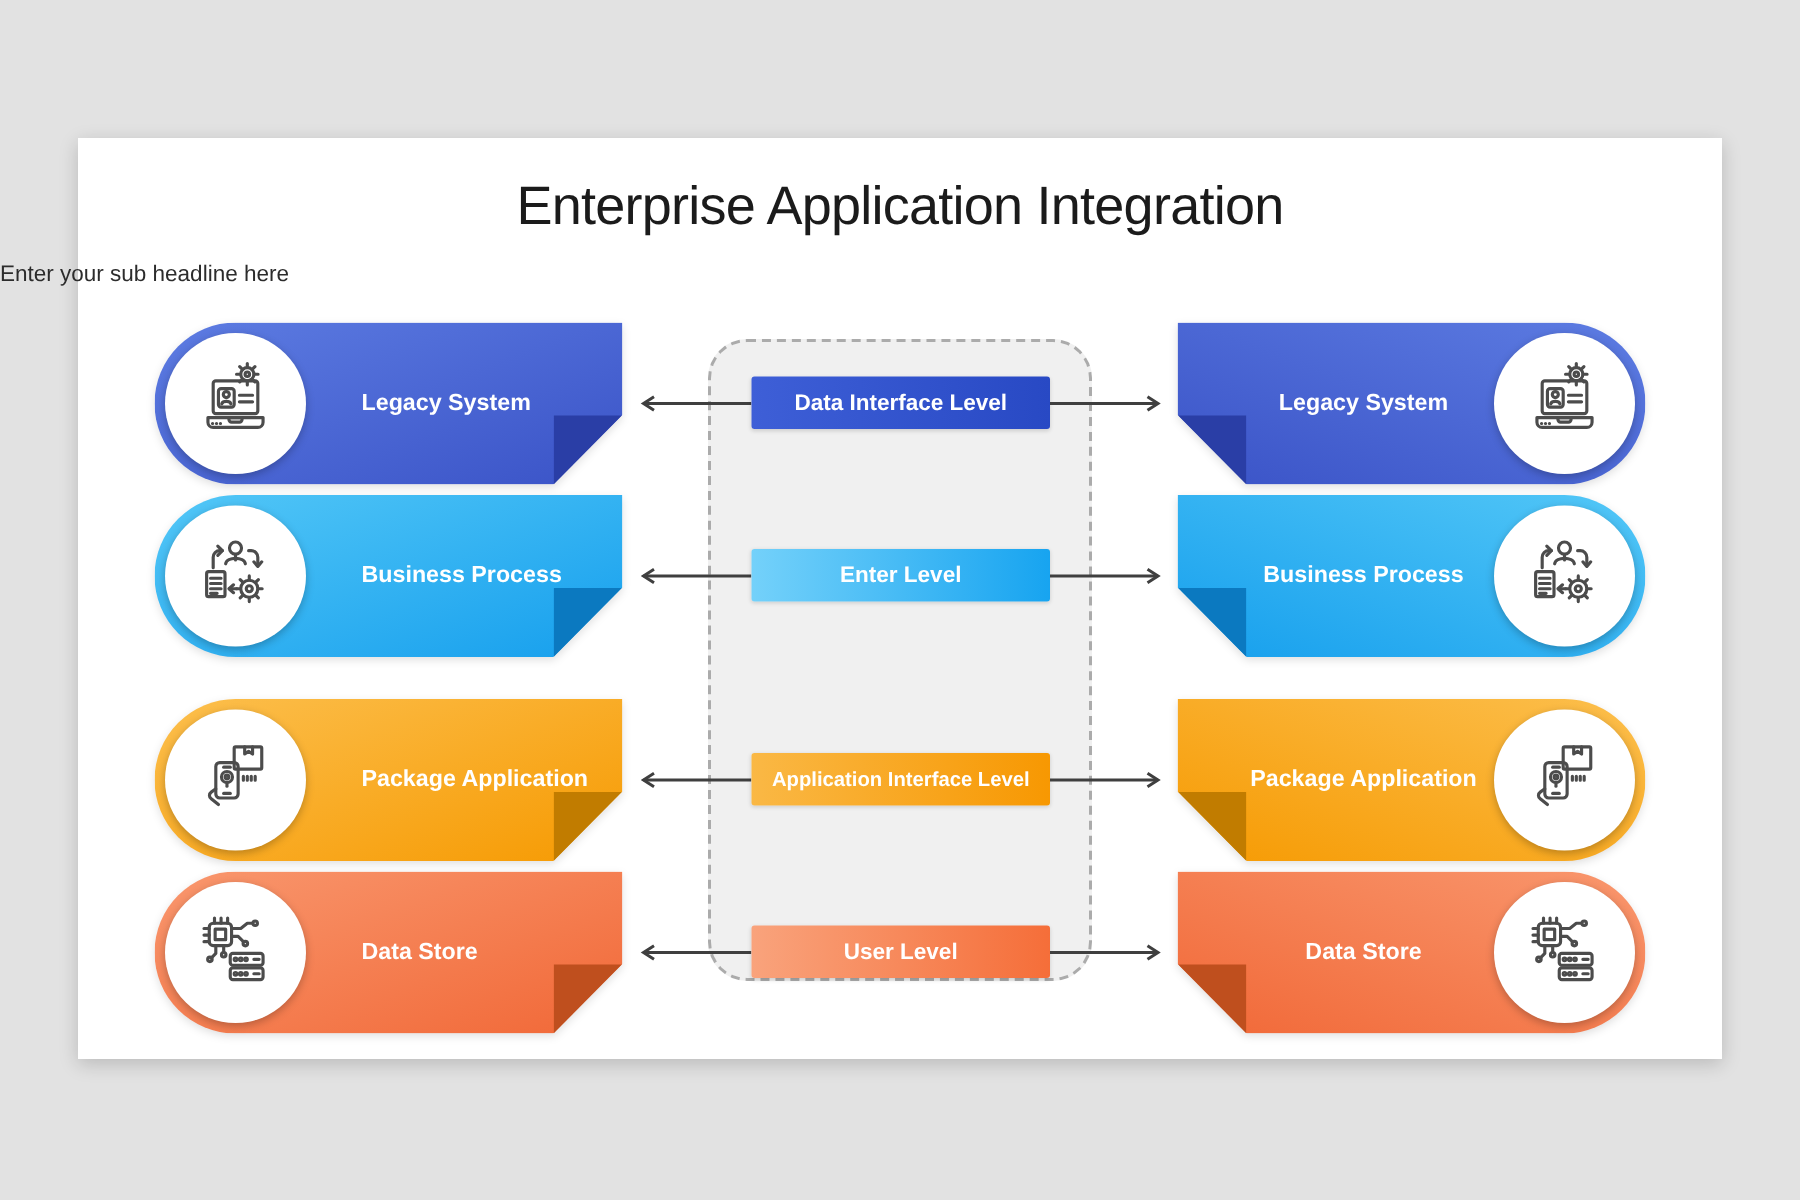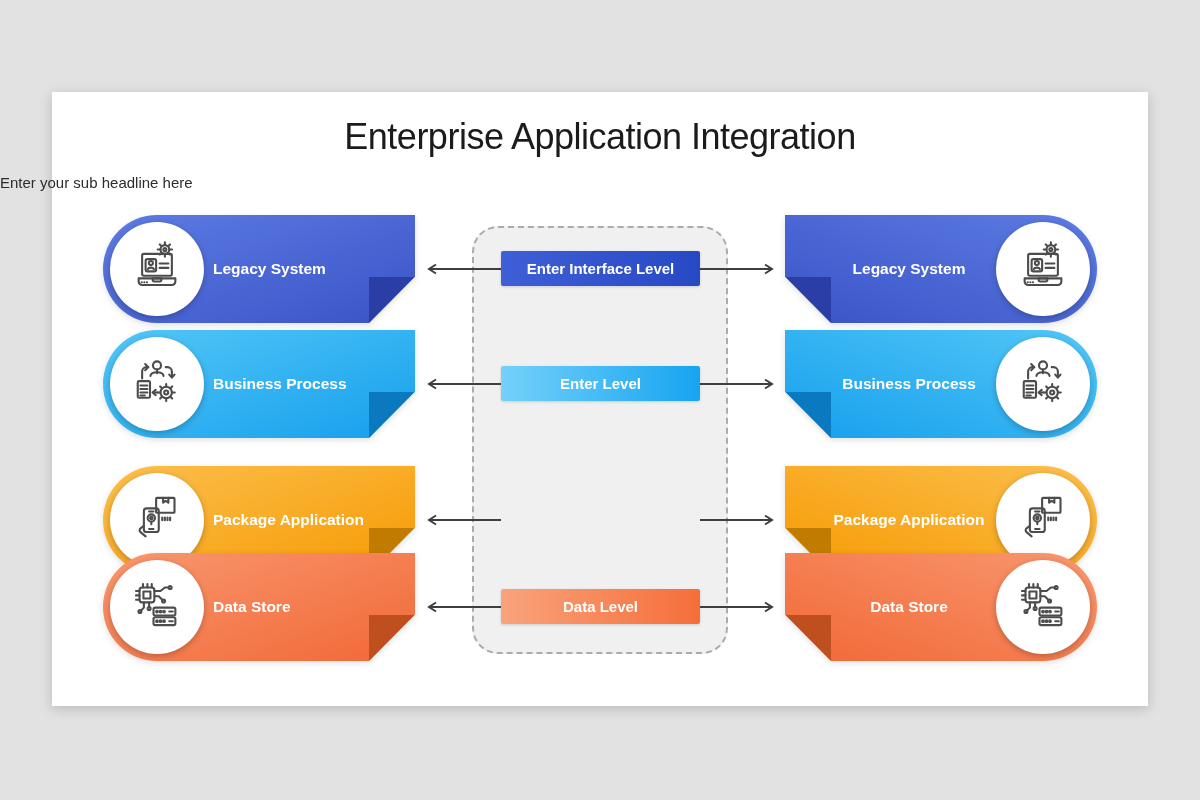--- a/index.html
+++ b/index.html
@@ -8,42 +8,42 @@
   .card{position:absolute;left:52px;top:92px;width:1096px;height:614px;
         background:var(--card-bg,#fff);box-shadow:0 3px 12px rgba(0,0,0,.18);}
   .title{position:absolute;top:116px;left:0;width:100%;text-align:center;
          font-size:36px;letter-spacing:-.5px;color:#1b1b1b;font-weight:500;}
   .subtitle{position:absolute;top:174px;left:0;width:100%;text-align:left;
          font-size:15px;color:#2c2c2c;}
   .panel{position:absolute;left:472px;top:226px;width:256px;height:428px;box-sizing:border-box;
          background:var(--panel-fill,#f0f0f0);border:2px dashed var(--panel-border,#ababab);
          border-radius:26px;}
   .row{position:absolute;left:0;width:1200px;height:108px;}
-  .row.r0{top:215px}.row.r1{top:330px}.row.r2{top:466px}.row.r3{top:553px}
+  .row.r0{top:215px}.row.r1{top:330px}.row.r2{top:466px}.row.r3{top:581px}
 
   .shape{position:absolute;top:0;width:312px;height:108px;}
   .shape.left{left:103px;}
   .shape.right{left:785px;}
   .geom{position:absolute;inset:0;filter:drop-shadow(0 2px 3px rgba(0,0,0,.12));}
   .body{position:absolute;inset:0;}
   .left .body{border-radius:54px 0 0 54px;
       clip-path:polygon(0 0,100% 0,100% 57%,85.2% 100%,0 100%);
       background:linear-gradient(160deg,var(--body-from),var(--body-to));}
   .right .body{border-radius:0 54px 54px 0;
       clip-path:polygon(0 0,100% 0,100% 100%,14.8% 100%,0 57%);
       background:linear-gradient(200deg,var(--body-from),var(--body-to));}
   .fold{position:absolute;top:61.5px;width:46px;height:46.5px;background:var(--fold);}
   .left .fold{right:0;clip-path:polygon(0 0,100% 0,0 100%);}
   .right .fold{left:0;clip-path:polygon(0 0,100% 0,100% 100%);}
   .circle{position:absolute;top:7px;width:94px;height:94px;border-radius:50%;background:#fff;
           box-shadow:0 2px 6px rgba(0,0,0,.25);display:flex;align-items:center;justify-content:center;}
   .left .circle{left:7px;}
   .right .circle{right:7px;}
   .shape-label{position:absolute;top:0;height:100%;display:flex;align-items:center;
-          color:#fff;font-weight:bold;font-size:15.5px;line-height:1.3;}
+          color:#fff;font-weight:bold;font-size:15.5px;line-height:1.3;margin-left:28px;}
   .left .shape-label{left:110px;width:152px;}
   .right .shape-label{right:112px;width:152px;justify-content:center;text-align:center;}
 
   .bar{position:absolute;left:501px;top:36px;width:199px;height:35px;border-radius:2px;
        display:flex;align-items:center;justify-content:center;white-space:nowrap;
        color:#fff;font-weight:bold;font-size:15px;box-shadow:0 1px 3px rgba(0,0,0,.15);
        background:linear-gradient(90deg,var(--bar-from),var(--bar-to));}
   .row.r2 .bar{font-size:13.5px;}
 
   .arrow{position:absolute;top:47px;}
@@ -85,21 +85,21 @@
   </svg>
 </span>
       </div>
       <div class="shape-label">Legacy System</div>
     </div>
     <svg class="arrow al" width="80" height="14">
       <line x1="80" y1="7" x2="8" y2="7"></line>
         <polyline points="15,2.5 8,7 15,11.5"></polyline>
     </svg>
     <div class="bar">
-      <span>Enter Interface Level</span>
+      <span>Data Interface Level</span>
     </div>
     <svg class="arrow ar" width="80" height="14">
       <line x1="0" y1="7" x2="72" y2="7"></line>
         <polyline points="65,2.5 72,7 65,11.5"></polyline>
     </svg>
     <div class="shape right">
       <div class="geom">
         <div class="body"></div>
         <div class="fold"></div>
       </div>
@@ -213,20 +213,23 @@
     <path d="M17 41l-3.5 2.5c-1.8 1.3-1.8 3.7 0 5l5.5 4.5"></path>
   </svg>
 </span>
       </div>
       <div class="shape-label">Package Application</div>
     </div>
     <svg class="arrow al" width="80" height="14">
       <line x1="80" y1="7" x2="8" y2="7"></line>
         <polyline points="15,2.5 8,7 15,11.5"></polyline>
     </svg>
+    <div class="bar">
+      <span>Application Interface Level</span>
+    </div>
     <svg class="arrow ar" width="80" height="14">
       <line x1="0" y1="7" x2="72" y2="7"></line>
         <polyline points="65,2.5 72,7 65,11.5"></polyline>
     </svg>
     <div class="shape right">
       <div class="geom">
         <div class="body"></div>
         <div class="fold"></div>
       </div>
       <div class="circle">
@@ -281,21 +284,21 @@
   </svg>
 </span>
       </div>
       <div class="shape-label">Data Store</div>
     </div>
     <svg class="arrow al" width="80" height="14">
       <line x1="80" y1="7" x2="8" y2="7"></line>
         <polyline points="15,2.5 8,7 15,11.5"></polyline>
     </svg>
     <div class="bar">
-      <span>Data Level</span>
+      <span>User Level</span>
     </div>
     <svg class="arrow ar" width="80" height="14">
       <line x1="0" y1="7" x2="72" y2="7"></line>
         <polyline points="65,2.5 72,7 65,11.5"></polyline>
     </svg>
     <div class="shape right">
       <div class="geom">
         <div class="body"></div>
         <div class="fold"></div>
       </div>

